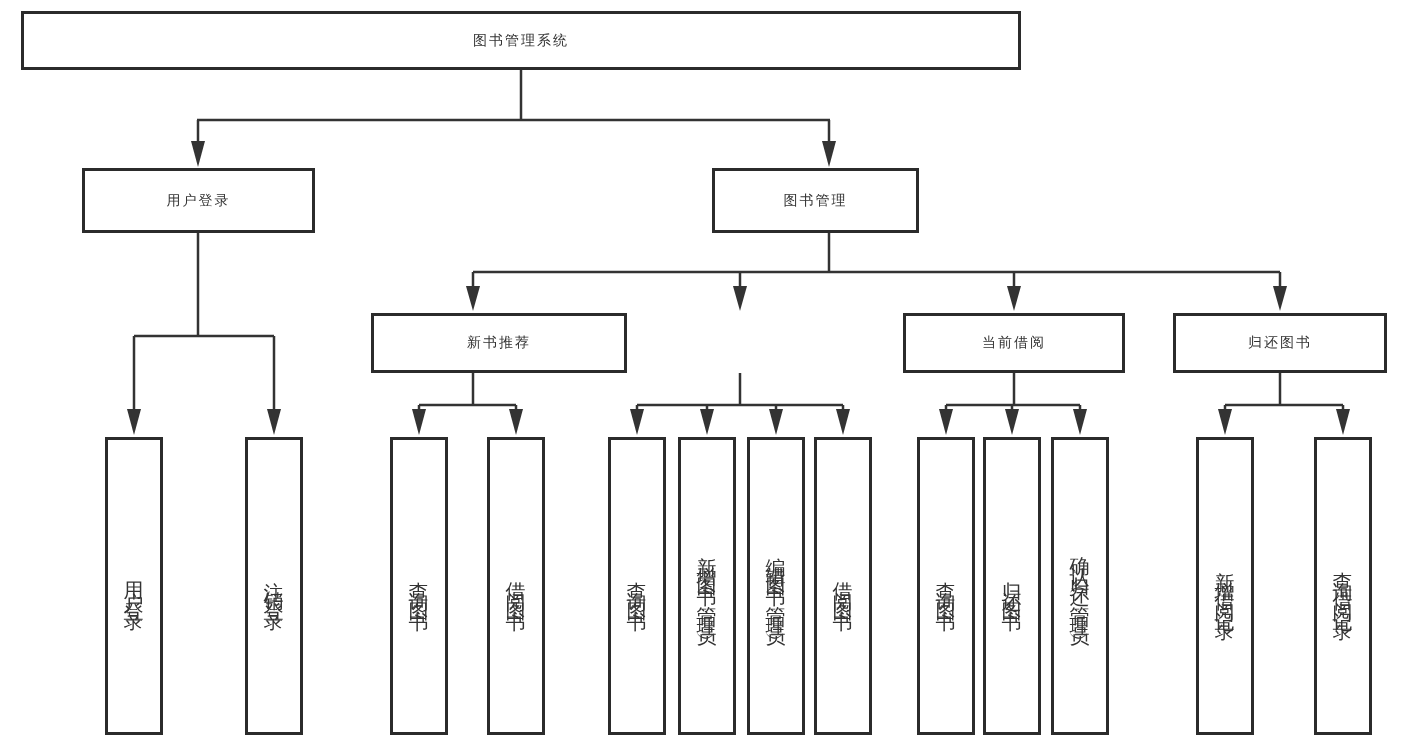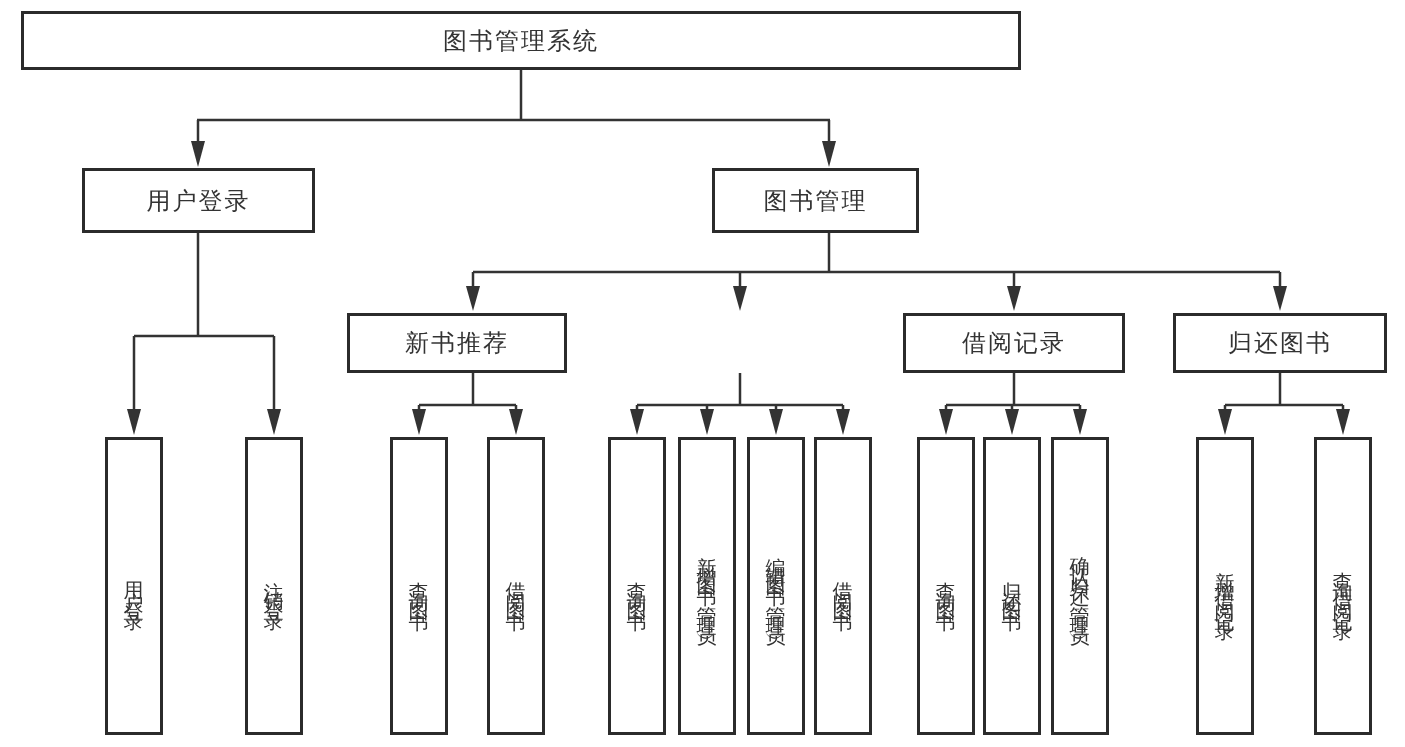--- a/index.html
+++ b/index.html
@@ -1,20 +1,20 @@
 <!DOCTYPE html>
 <html><head>
 <meta charset="utf-8">
 <style>
   html,body{margin:0;padding:0;background:#ffffff;}
   body{font-family:"Liberation Sans","DejaVu Sans",sans-serif;}
   .canvas{position:relative;width:1405px;height:747px;background:#ffffff;overflow:hidden;}
   .links{position:absolute;left:0;top:0;width:1405px;height:747px;pointer-events:none;}
   .node{position:absolute;border:3px solid #2b2b2b;background:#ffffff;display:flex;align-items:center;justify-content:center;box-sizing:border-box;color:#333333;}
-  .node.h span{font-size:24px;letter-spacing:2px;white-space:nowrap;}
+  .node.h span{font-size:14px;letter-spacing:2px;white-space:nowrap;}
   .node.v span{writing-mode:vertical-rl;text-orientation:mixed;font-size:20px;letter-spacing:10px;line-height:1;white-space:nowrap;}
   .watermark{position:absolute;left:1183px;top:714px;font-size:20px;color:#a8a8a8;white-space:nowrap;}
 </style>
 </head>
 <body>
 
 <div class="canvas">
 
   <svg class="links" viewBox="0 0 1405 747" xmlns="http://www.w3.org/2000/svg">
     <g stroke="#333333" stroke-width="2.5" fill="none">
@@ -93,25 +93,25 @@
     <span>图书管理系统</span>
   </div>
 
   <div class="node h" style="left:82px;top:168px;width:233px;height:65px">
     <span>用户登录</span>
   </div>
   <div class="node h" style="left:712px;top:168px;width:207px;height:65px">
     <span>图书管理</span>
   </div>
 
-  <div class="node h" style="left:347px;top:313px;width:220px;height:60px">
+  <div class="node h" style="left:371px;top:313px;width:256px;height:60px">
     <span>新书推荐</span>
   </div>
   <div class="node h" style="left:903px;top:313px;width:222px;height:60px">
-    <span>借阅记录</span>
+    <span>当前借阅</span>
   </div>
   <div class="node h" style="left:1173px;top:313px;width:214px;height:60px">
     <span>归还图书</span>
   </div>
 
   <div class="node v" style="left:105px;top:437px;width:58px;height:298px">
     <span>用户登录</span>
   </div>
   <div class="node v" style="left:245px;top:437px;width:58px;height:298px">
     <span>注销登录</span>

